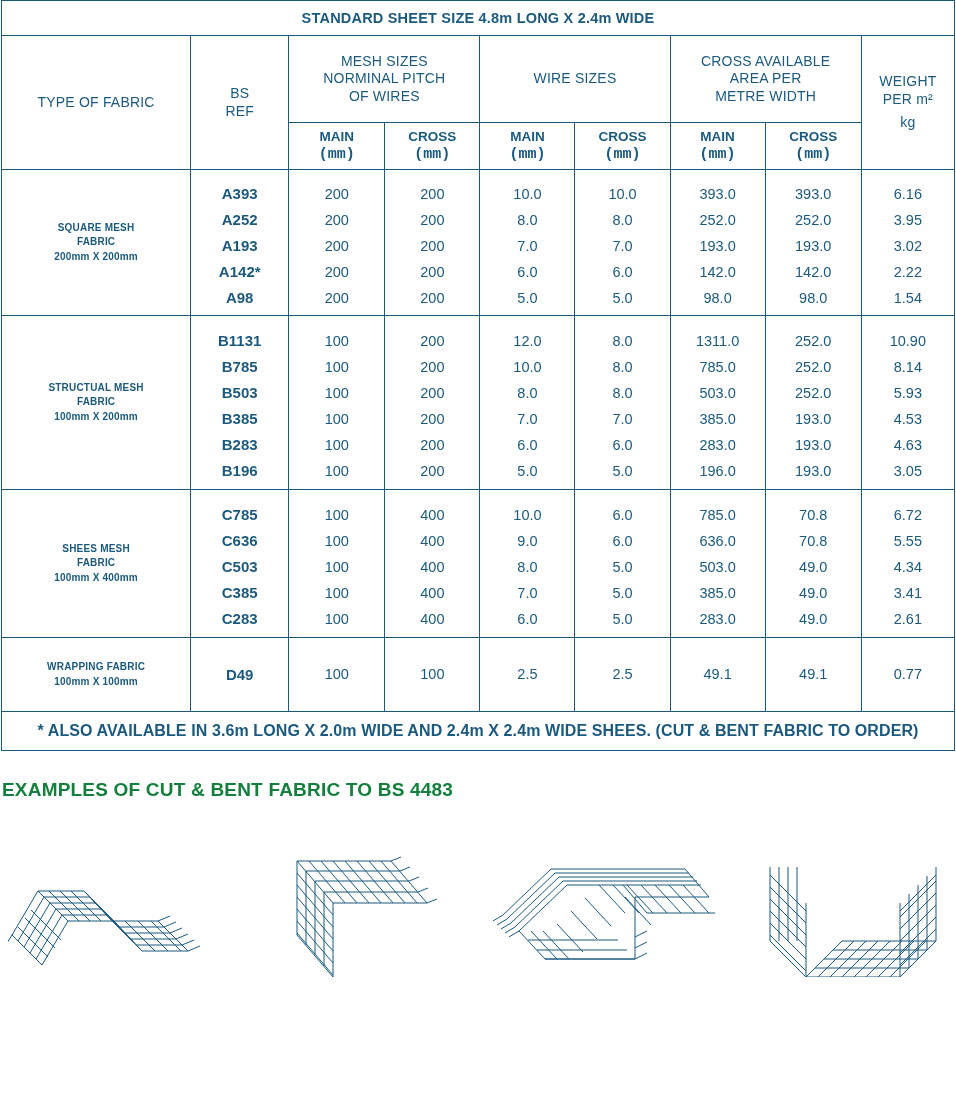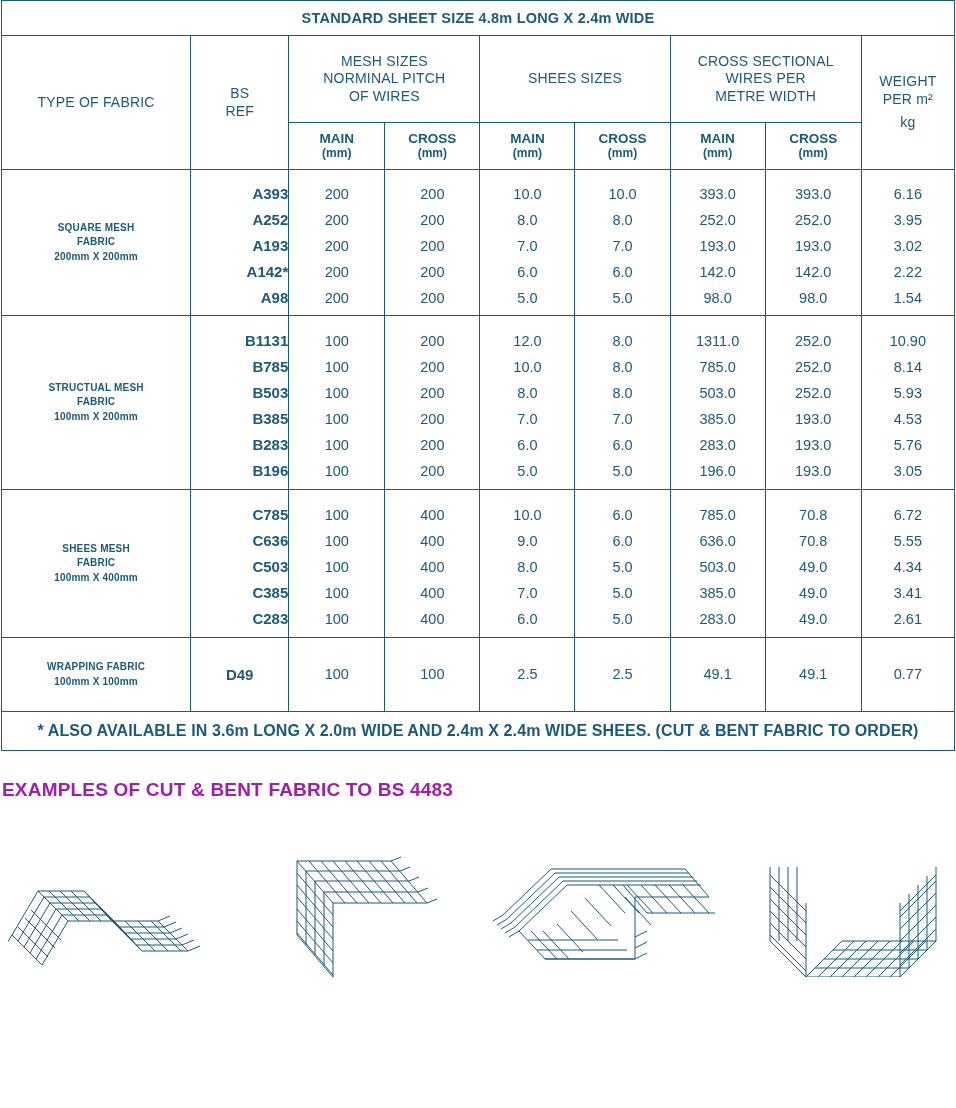--- a/index.html
+++ b/index.html
@@ -49,35 +49,35 @@
     letter-spacing: 0.2px;
   }
   .unit-row td {
     height: 46px;
     font-size: 13.5px;
     font-weight: bold;
     line-height: 1.15;
   }
   .unit-row td .u {
     display: block;
-    font-size: 12px;
+    font-size: 15px;
     font-weight: bold;
     margin-top: 1px;
+    font-family: Liberation Mono, monospace;
   }
   .grp-name {
     font-size: 10px;
     font-weight: bold;
     line-height: 1.45;
     letter-spacing: 0.2px;
   }
   .bsref {
     font-size: 15px;
     font-weight: bold;
     line-height: 1.0;
-    text-align: right;
   }
   .val {
     font-size: 14.5px;
     font-weight: normal;
     line-height: 1.0;
   }
   td.datacell {
     padding: 0;
   }
   td.datacell .stack {
@@ -109,21 +109,21 @@
   col.c6 { width: 95px; }
   col.c7 { width: 95px; }
   col.c8 { width: 96px; }
   col.c9 { width: 93px; }
 
   
   .section-heading {
     margin: 28px 0 0 2px;
     font-size: 19px;
     font-weight: bold;
-    color: #a21caf;
+    color: #15803d;
     letter-spacing: 0.2px;
   }
 
   
   .figures {
     margin-top: 16px;
     display: flex;
     justify-content: space-between;
     align-items: flex-end;
     padding: 0 8px;
@@ -158,24 +158,24 @@
         <td rowspan="2">TYPE OF FABRIC</td>
         <td rowspan="2">
           <div>BS</div>
           <div>REF</div>
         </td>
         <td colspan="2">
           <div>MESH SIZES</div>
           <div>NORMINAL PITCH</div>
           <div>OF WIRES</div>
         </td>
-        <td colspan="2">SHEES SIZES</td>
+        <td colspan="2">WIRE SIZES</td>
         <td colspan="2">
-          <div>CROSS SECTIONAL</div>
-          <div>WIRES PER</div>
+          <div>CROSS AVAILABLE</div>
+          <div>AREA PER</div>
           <div>METRE WIDTH</div>
         </td>
         <td rowspan="2">
           <div>WEIGHT</div>
           <div>PER m²</div>
           <div style="height:6px"></div>
           <div>kg</div>
         </td>
       </tr>
 
@@ -361,21 +361,21 @@
             <div class="val">193.0</div>
             <div class="val">193.0</div>
           </div>
         </td>
         <td class="datacell">
           <div class="stack grp-pad-top">
             <div class="val">10.90</div>
             <div class="val">8.14</div>
             <div class="val">5.93</div>
             <div class="val">4.53</div>
-            <div class="val">5.76</div>
+            <div class="val">4.63</div>
             <div class="val">3.05</div>
           </div>
         </td>
       </tr>
 
       <tr style="height:148px">
         <td class="grp-name">
           <div>SHEES MESH</div>
           <div>FABRIC</div>
           <div>100mm X 400mm</div>

